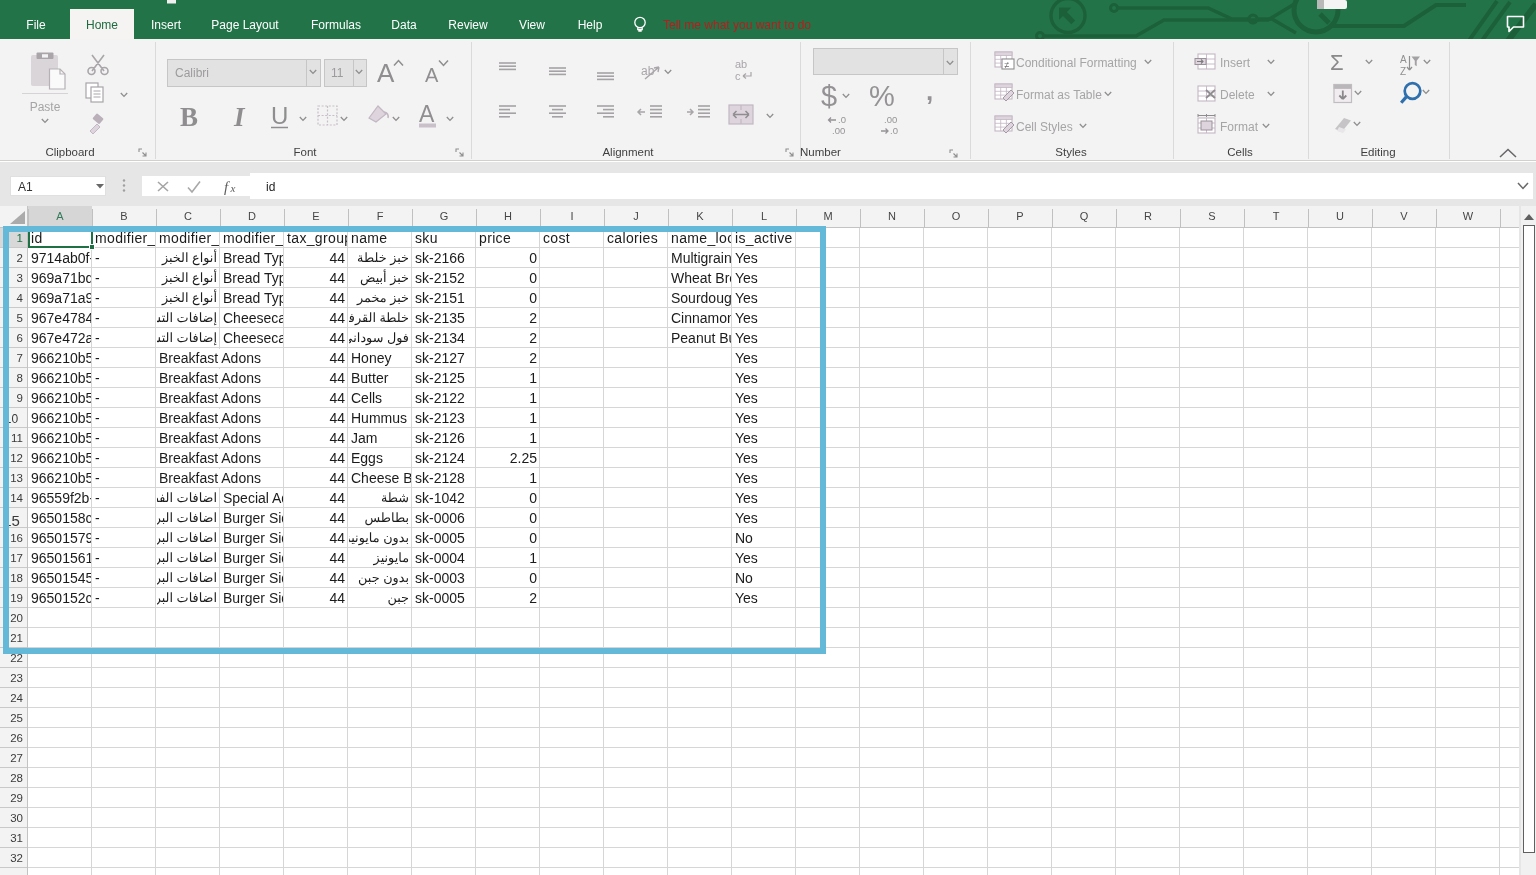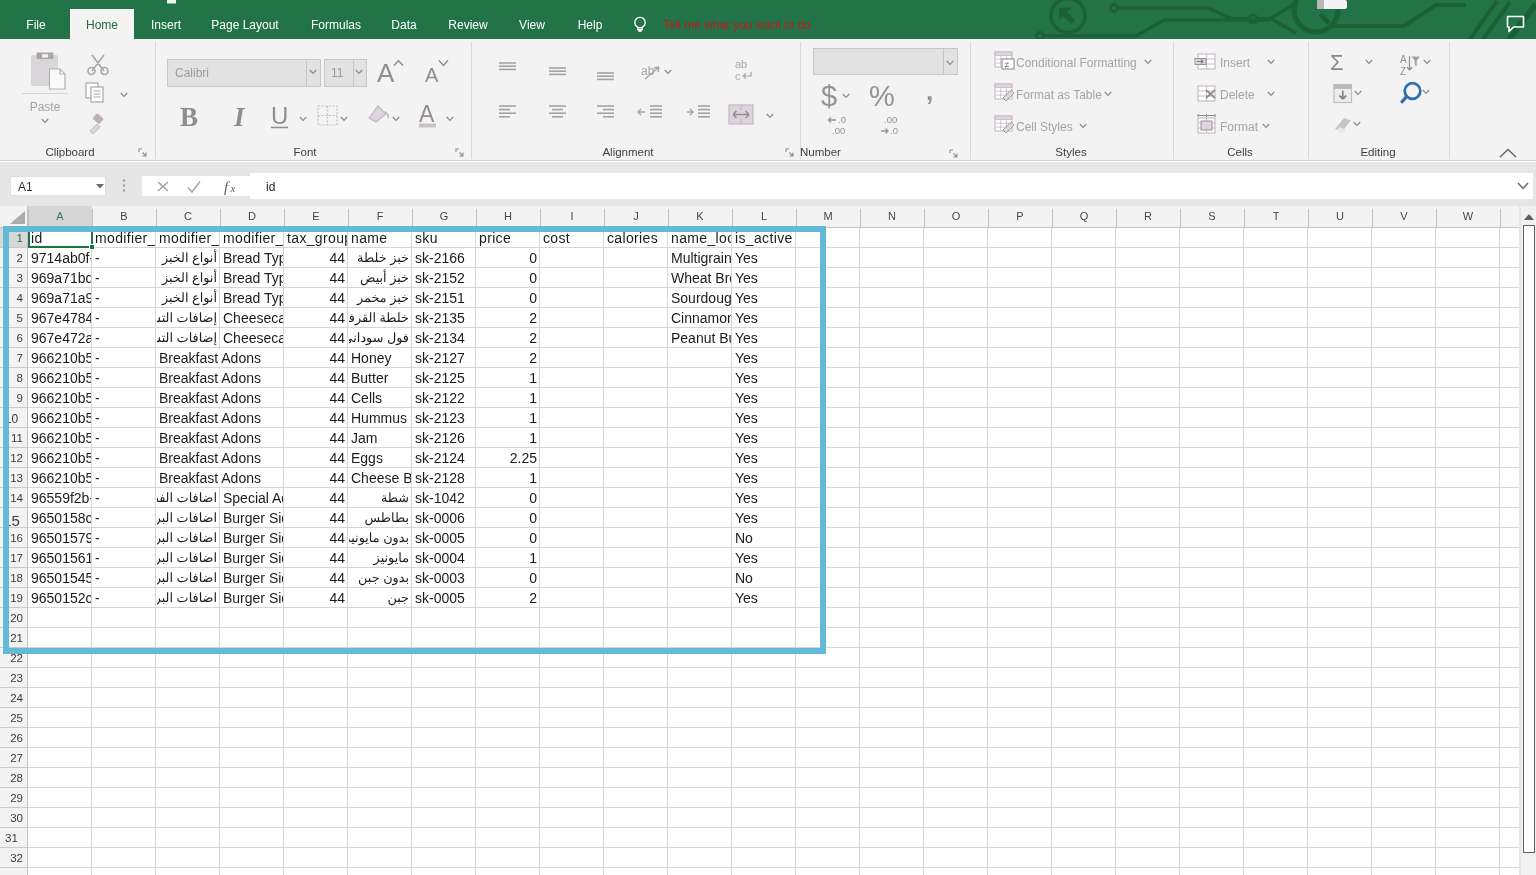--- a/index.html
+++ b/index.html
@@ -375,21 +375,21 @@
 <div class="t" style="left:0;top:632px;width:23px;text-align:right;font-size:11.5px;color:#3a3a3a">21</div>
 <div class="t" style="left:0;top:652px;width:23px;text-align:right;font-size:11.5px;color:#3a3a3a">22</div>
 <div class="t" style="left:0;top:672px;width:23px;text-align:right;font-size:11.5px;color:#3a3a3a">23</div>
 <div class="t" style="left:0;top:692px;width:23px;text-align:right;font-size:11.5px;color:#3a3a3a">24</div>
 <div class="t" style="left:0;top:712px;width:23px;text-align:right;font-size:11.5px;color:#3a3a3a">25</div>
 <div class="t" style="left:0;top:732px;width:23px;text-align:right;font-size:11.5px;color:#3a3a3a">26</div>
 <div class="t" style="left:0;top:752px;width:23px;text-align:right;font-size:11.5px;color:#3a3a3a">27</div>
 <div class="t" style="left:0;top:772px;width:23px;text-align:right;font-size:11.5px;color:#3a3a3a">28</div>
 <div class="t" style="left:0;top:792px;width:23px;text-align:right;font-size:11.5px;color:#3a3a3a">29</div>
 <div class="t" style="left:0;top:812px;width:23px;text-align:right;font-size:11.5px;color:#3a3a3a">30</div>
-<div class="t" style="left:0;top:832px;width:23px;text-align:center;font-size:11.5px;color:#3a3a3a">31</div>
+<div class="t" style="left:0;top:832px;width:23px;text-align:right;font-size:11.5px;color:#3a3a3a">31</div>
 <div class="t" style="left:0;top:852px;width:23px;text-align:right;font-size:11.5px;color:#3a3a3a">32</div>
 <div class="cell" style="letter-spacing:0.35px;left:31px;top:228px;width:60px">id</div>
 <div class="cell" style="letter-spacing:0.35px;left:95px;top:228px;width:60px">modifier_</div>
 <div class="cell" style="letter-spacing:0.35px;left:159px;top:228px;width:60px">modifier_</div>
 <div class="cell" style="letter-spacing:0.35px;left:223px;top:228px;width:60px">modifier_</div>
 <div class="cell" style="letter-spacing:0.35px;left:287px;top:228px;width:60px">tax_group_</div>
 <div class="cell" style="letter-spacing:0.35px;left:351px;top:228px;width:60px">name</div>
 <div class="cell" style="letter-spacing:0.35px;left:415px;top:228px;width:60px">sku</div>
 <div class="cell" style="letter-spacing:0.35px;left:479px;top:228px;width:60px">price</div>
 <div class="cell" style="letter-spacing:0.35px;left:543px;top:228px;width:60px">cost</div>

